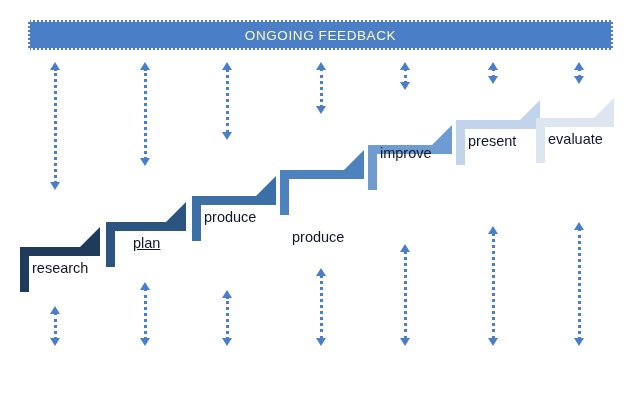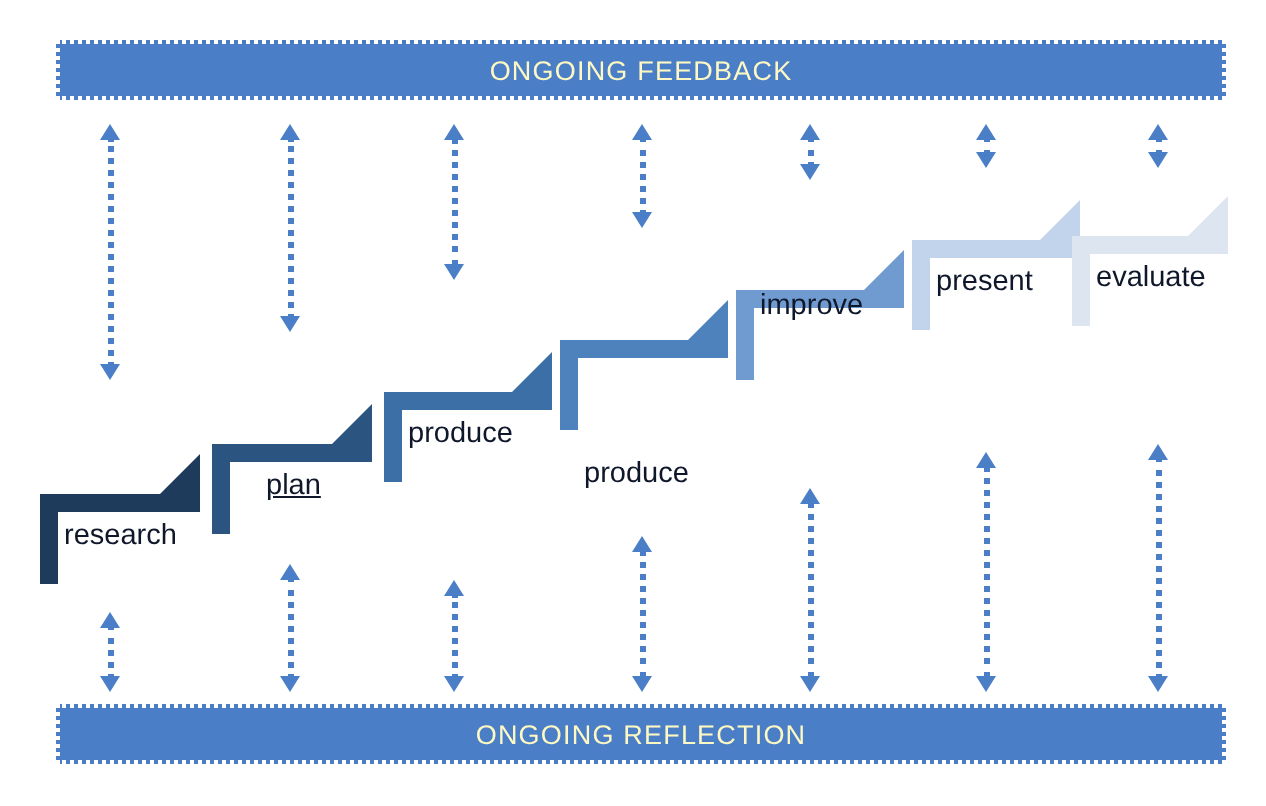--- a/index.html
+++ b/index.html
@@ -169,17 +169,14 @@
         <span class="shaft"></span>
         <span class="head down"></span>
       </div>
       <div class="arrow" style="left: 574px; top: 222px; height: 124px;">
         <span class="head up"></span>
         <span class="shaft"></span>
         <span class="head down"></span>
       </div>
     </div>
 
-  <div class="banner" id="banner-bottom">
-    <span>ONGOING REFLECTION</span>
-  </div>
 
 </div>
 
 </body></html>

